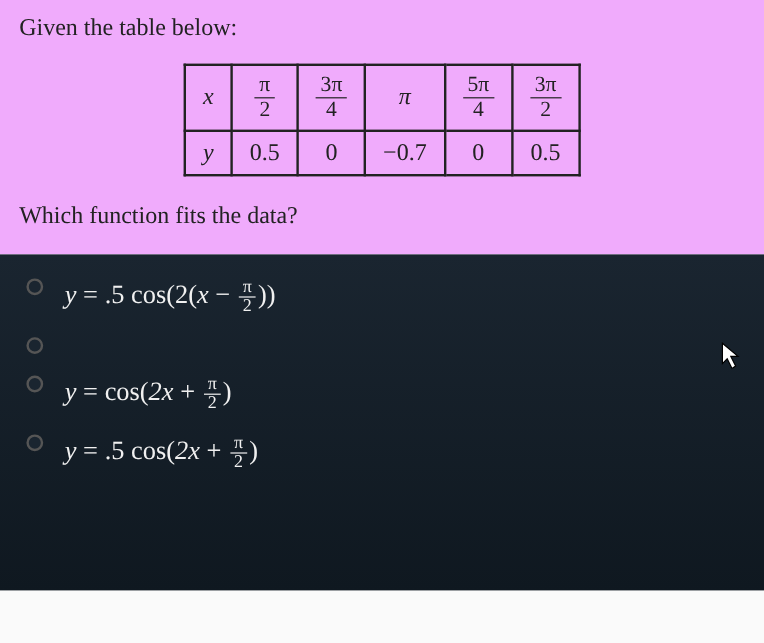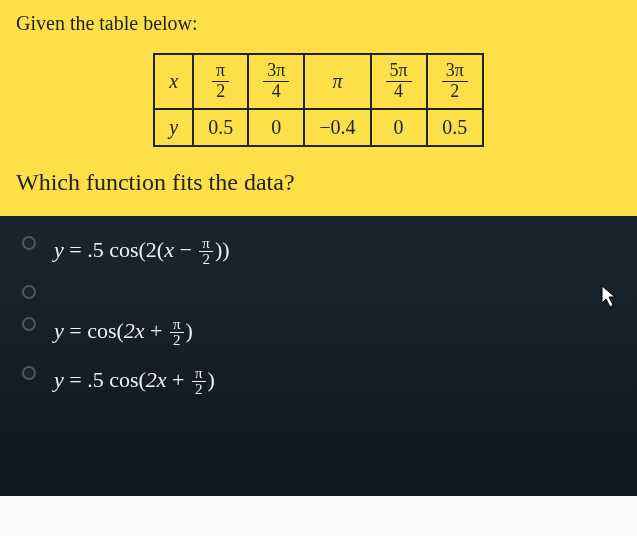--- a/index.html
+++ b/index.html
@@ -9,21 +9,21 @@
     }
     body {
       width: 637px;
       height: 536px;
       background: #fafafa;
       font-family: Georgia, 'Times New Roman', serif;
       overflow: hidden;
       position: relative;
     }
     .top-section {
-      background: #fde047;
+      background: #f0abfc;
       padding: 12px 16px 20px 16px;
     }
     .question-text {
       font-size: 20px;
       color: #222;
       margin-bottom: 18px;
     }
     .table-container {
       display: flex;
       justify-content: center;
@@ -55,21 +55,21 @@
       border-bottom: 1.5px solid #222;
       padding: 0 4px;
       font-size: 18px;
     }
     .frac .den {
       display: block;
       padding: 0 4px;
       font-size: 18px;
     }
     .second-question {
-      font-size: 24px;
+      font-size: 20px;
       color: #222;
       margin-top: 22px;
     }
     .bottom-section {
       background: #131e26;
       background: linear-gradient(180deg, #1a2530 0%, #0f1820 100%);
       padding: 20px 30px 30px 60px;
       color: #f5f5f5;
       min-height: 280px;
     }
@@ -160,21 +160,21 @@
           <span class="frac">
             <span class="num">3π</span>
             <span class="den">2</span>
           </span>
         </td>
       </tr>
       <tr>
         <td class="header-cell">y</td>
         <td>0.5</td>
         <td>0</td>
-        <td>−0.4</td>
+        <td>−0.7</td>
         <td>0</td>
         <td>0.5</td>
       </tr>
     </tbody>
       </table>
   </div>
 
   <div class="second-question">Which function fits the data?</div>
 </div>
 

